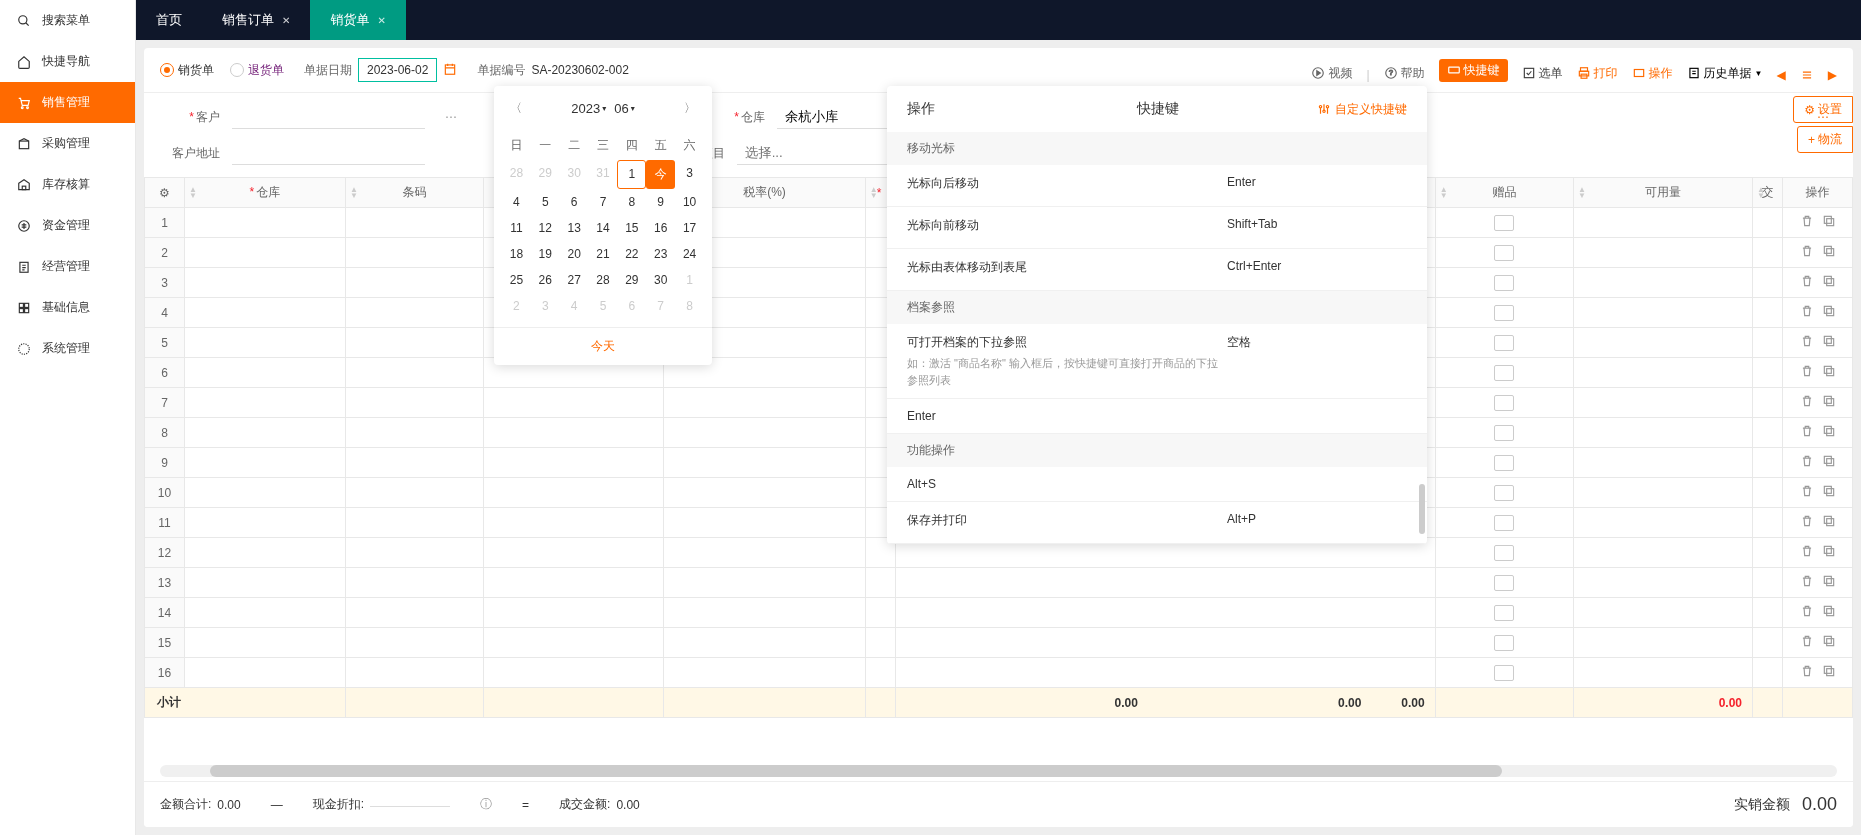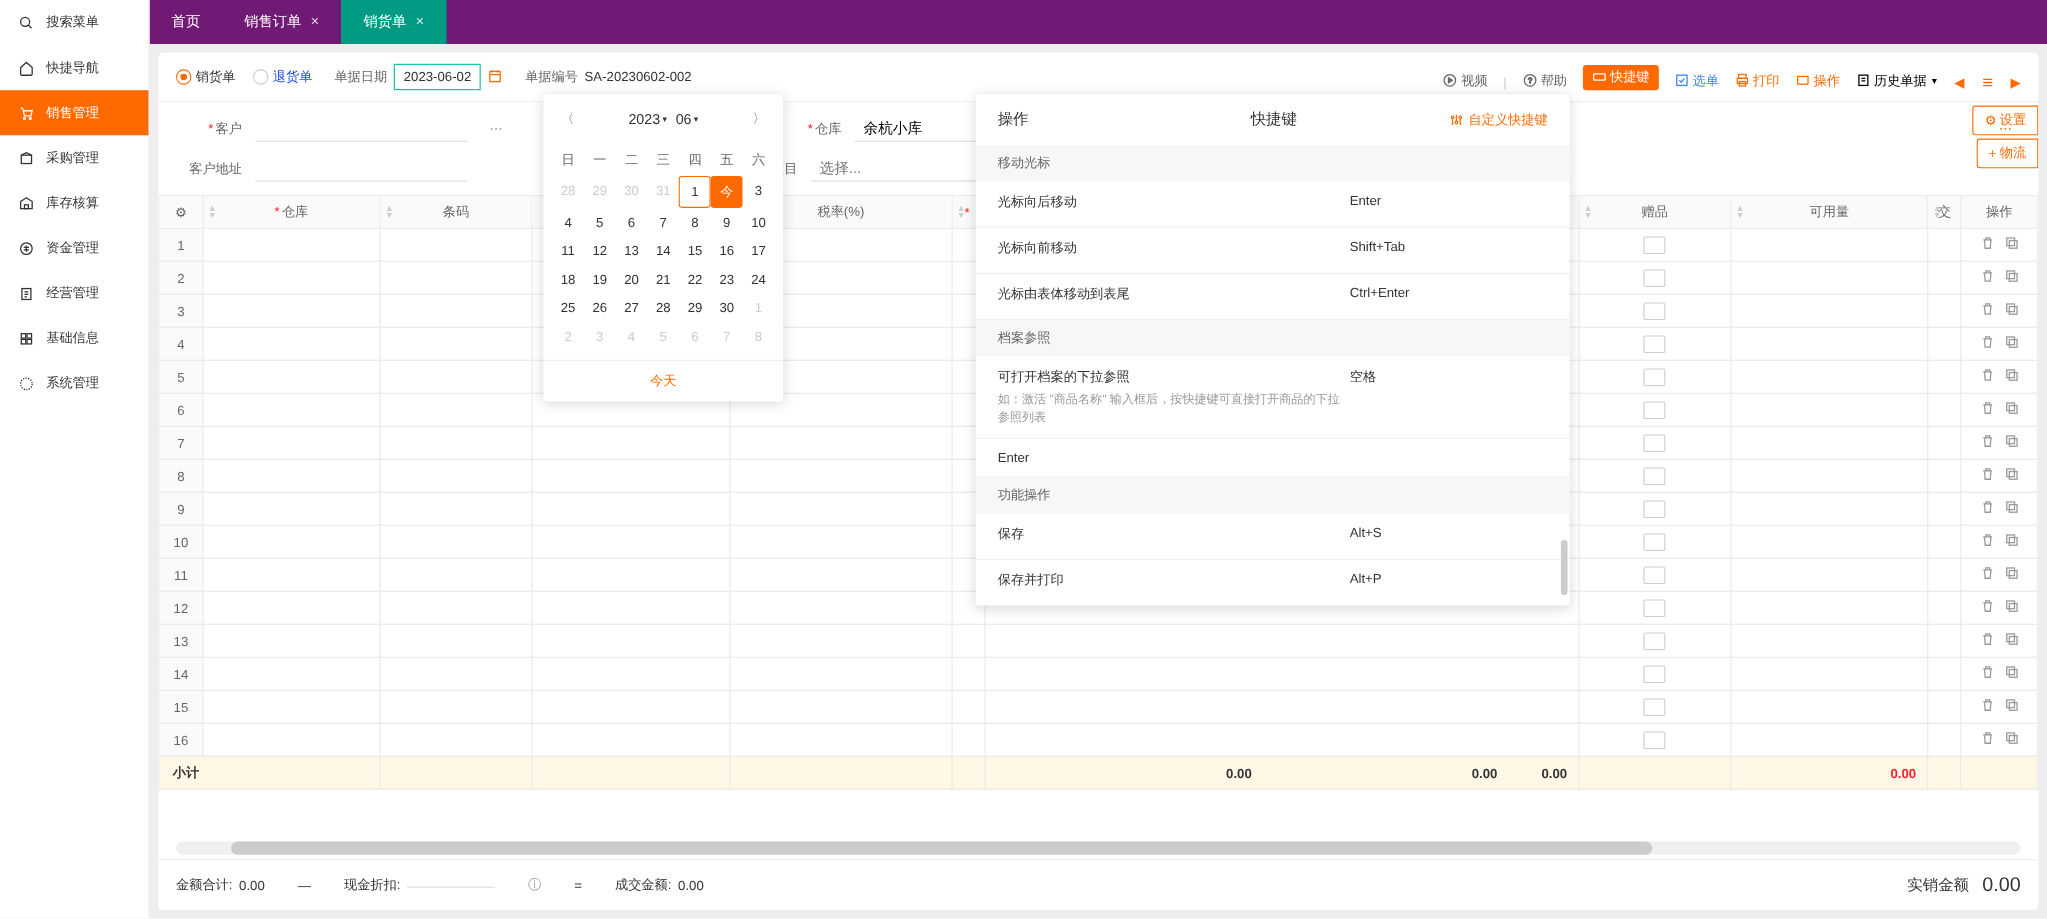--- a/index.html
+++ b/index.html
@@ -3,33 +3,33 @@
 <meta charset="utf-8">
 <style>
 *{box-sizing:border-box;margin:0;padding:0}
 body{font-family:"Microsoft YaHei",Arial,sans-serif;font-size:12px;color:#333;background:#f5f5f5;overflow:hidden}
 .app{display:flex;height:835px;width:1861px}
 .sidebar{width:136px;background:#fff;border-right:1px solid #e8e8e8;flex-shrink:0}
 .sidebar-item{display:flex;align-items:center;padding:12px 16px;cursor:pointer;gap:10px;color:#333}
 .sidebar-item.active{background:#ff6a00;color:#fff}
 .sidebar-item .icon{width:16px;height:16px;display:flex;align-items:center;justify-content:center}
 .main{flex:1;display:flex;flex-direction:column;overflow:hidden}
-.tabs{background:#701a75;display:flex;height:40px;align-items:flex-end}
+.tabs{background:#0f172a;display:flex;height:40px;align-items:flex-end}
 .tab{padding:0 20px;height:40px;display:flex;align-items:center;color:#fff;gap:8px;cursor:pointer;font-size:13px}
 .tab.active{background:#009b82}
 .tab .close{font-size:10px;opacity:.8}
 .content{flex:1;background:#eee;padding:8px;display:flex;flex-direction:column;overflow:hidden}
 .panel{background:#fff;flex:1;display:flex;flex-direction:column;border-radius:4px;overflow:hidden;position:relative}
 .toolbar{display:flex;align-items:center;padding:10px 16px;gap:20px;border-bottom:1px solid #eee}
 .radio-group{display:flex;gap:16px;align-items:center}
 .radio{display:flex;align-items:center;gap:4px;cursor:pointer}
 .radio-circle{width:14px;height:14px;border:1px solid #ccc;border-radius:50%;display:flex;align-items:center;justify-content:center}
 .radio.checked .radio-circle{border-color:#ff6a00}
 .radio.checked .radio-circle::after{content:"";width:6px;height:6px;background:#ff6a00;border-radius:50%}
-.radio.unchecked{color:#1d4ed8}
+.radio.unchecked{color:#701a75}
 .field{display:flex;align-items:center;gap:6px}
 .field-label{color:#666}
 .field-value{color:#333}
 .date-input{border:1px solid #00bfa0;padding:4px 8px;display:flex;align-items:center;gap:8px}
 .cal-icon{color:#ff6a00}
 .toolbar-right{margin-left:auto;display:flex;gap:14px;align-items:flex-end}
 .toolbar-btn{display:flex;align-items:center;gap:3px;cursor:pointer;color:#666;font-size:12px}
 .toolbar-btn.primary{background:#ff6a00;color:#fff;padding:3px 8px;border-radius:3px}
 .form-row{display:flex;padding:12px 16px;gap:40px;align-items:center}
 .form-field{display:flex;align-items:center;gap:12px}
@@ -238,21 +238,21 @@
                   <text x="12" y="16" text-anchor="middle" font-size="12" fill="currentColor">?</text>
                 </svg>
                 <span>帮助</span>
               </span>
             <span class="toolbar-btn primary">
                 <svg viewBox="0 0 24 24" fill="none" stroke="currentColor" stroke-width="2">
                   <rect x="3" y="7" width="18" height="10" rx="1"></rect>
                 </svg>
                 <span>快捷键</span>
               </span>
-            <span class="toolbar-btn" style="color:#3b82f6">
+            <span class="toolbar-btn" style="color:#404040">
                 <svg viewBox="0 0 24 24" fill="none" stroke="currentColor" stroke-width="2">
                   <rect x="4" y="4" width="16" height="16"></rect>
                   <path d="M8 12l3 3 5-6"></path>
                 </svg>
                 <span>选单</span>
               </span>
             <span class="toolbar-btn" style="color:#ff6a00">
                 <svg viewBox="0 0 24 24" fill="none" stroke="currentColor" stroke-width="2">
                   <rect x="6" y="3" width="12" height="6"></rect>
                   <rect x="4" y="9" width="16" height="8"></rect>
@@ -887,23 +887,20 @@
                   <div class="sc-op-title">可打开档案的下拉参照</div>
                   <div class="sc-op-desc">如：激活 "商品名称" 输入框后，按快捷键可直接打开商品的下拉参照列表</div>
                 </div>
                 <div class="sc-key">空格</div>
               </div>
               <div class="sc-row">
                 <div class="sc-key">Enter</div>
               </div>
               <div class="sc-section">功能操作</div>
               <div class="sc-row">
-                <div class="sc-op">
-                  <div class="sc-op-title">保存</div>
-                </div>
                 <div class="sc-key">Alt+S</div>
               </div>
               <div class="sc-row">
                 <div class="sc-op">
                   <div class="sc-op-title">保存并打印</div>
                 </div>
                 <div class="sc-key">Alt+P</div>
               </div>
             </div>
           <div class="sc-scroll">

